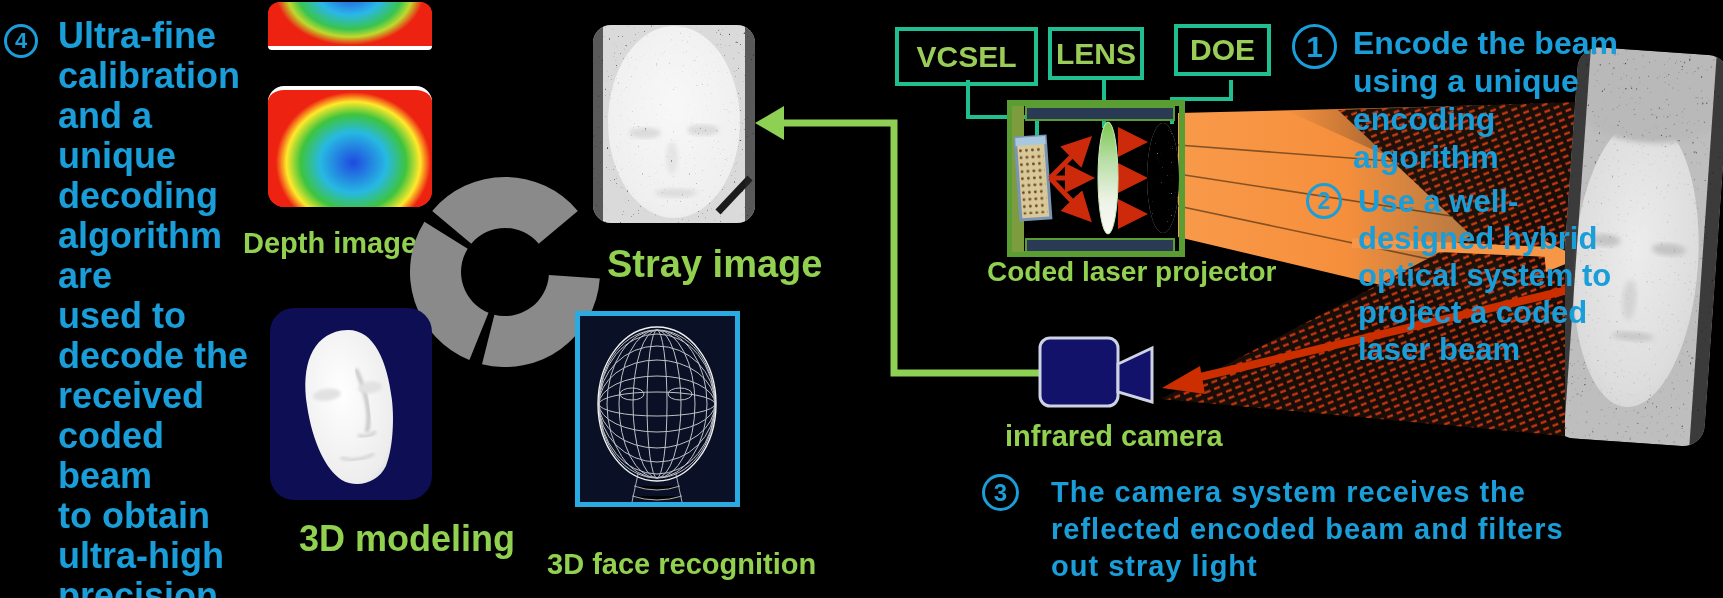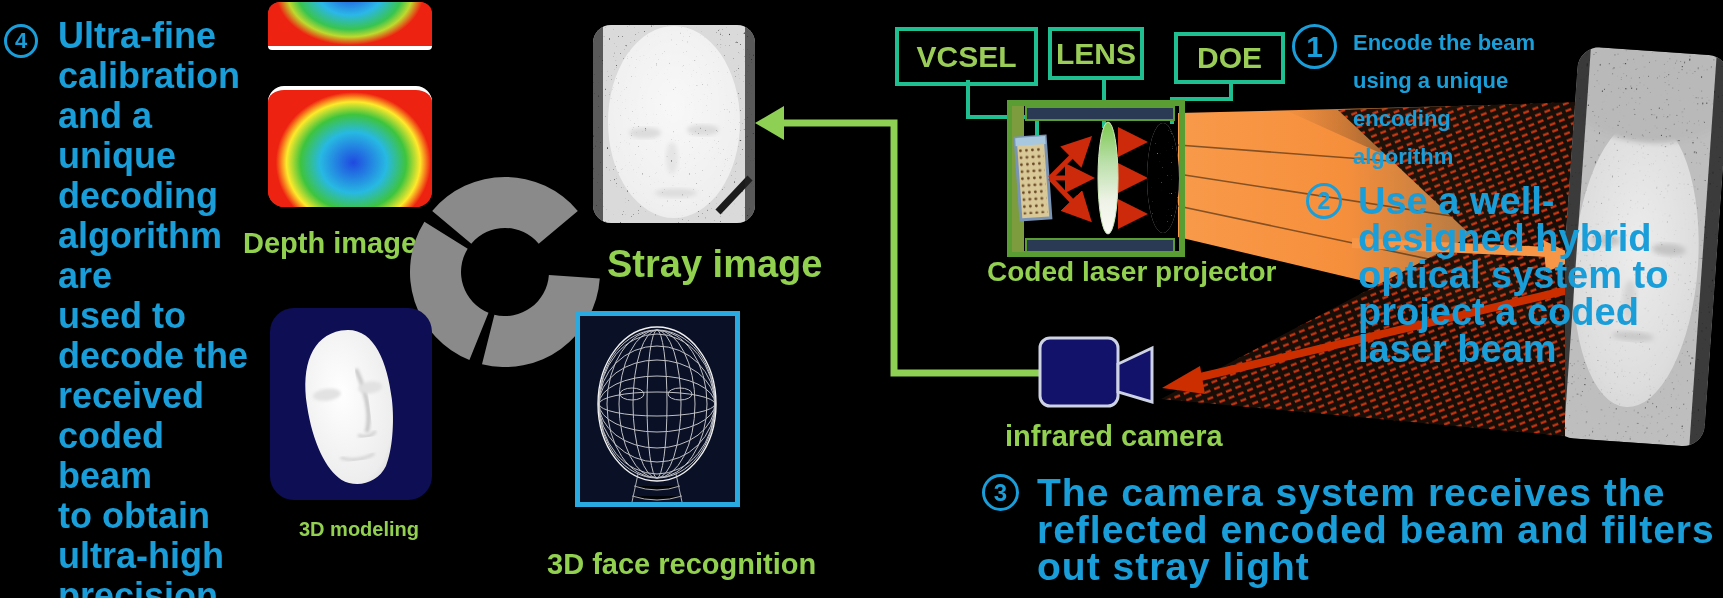--- a/index.html
+++ b/index.html
@@ -177,21 +177,21 @@
         <path d="M80,22 C50,24 36,52 37,92 C38,130 48,158 62,170 C76,181 98,178 108,162
                  C116,148 122,120 122,96 C122,56 112,20 80,22 Z" fill="url(#maskG)"></path>
         <path d="M90,62 C98,88 100,110 93,126" stroke="#c6c6c6" stroke-width="4" fill="none" filter="url(#blr3)"></path>
         <path d="M84,128 C92,132 98,130 102,126" stroke="#cccccc" stroke-width="3" fill="none" filter="url(#blr3)"></path>
         <path d="M64,148 Q80,156 98,148" stroke="#cfcfcf" stroke-width="3" fill="none" filter="url(#blr3)"></path>
         <ellipse cx="58" cy="84" rx="14" ry="6" fill="#e2e2e2" filter="url(#blr3)"></ellipse>
         <ellipse cx="102" cy="82" rx="12" ry="6" fill="#e2e2e2" filter="url(#blr3)"></ellipse>
       </g>
     </svg>
   </div>
-  <div class="abs glabel" style="left:299px;top:518px;font-size:20px;text-align:right;">3D modeling</div>
+  <div class="abs glabel" style="left:299px;top:518px;font-size:36px;text-align:right;">3D modeling</div>
 
   <div id="wireTile" class="abs">
     <svg width="155" height="186" viewBox="0 0 155 186">
       <defs>
           <clipPath id="cpHead">
             <ellipse cx="77" cy="88" rx="59" ry="77"></ellipse>
           </clipPath>
         </defs>
       <g stroke="#e0e0e0" stroke-width="1" fill="none" opacity="0.85" clip-path="url(#cpHead)">
         <ellipse cx="77" cy="88" rx="10" ry="74"></ellipse>
@@ -217,21 +217,21 @@
     </svg>
   </div>
   <div class="abs glabel" style="left:547px;top:548px;">3D face recognition</div>
 
   <div class="compbox" style="left:895px;top:27px;width:143px;height:59px;">
     <span>VCSEL</span>
   </div>
   <div class="compbox" style="left:1048px;top:27px;width:96px;height:53px;">
     <span>LENS</span>
   </div>
-  <div class="compbox" style="left:1174px;top:32px;width:111px;height:52px;text-align:center;">
+  <div class="compbox" style="left:1174px;top:24px;width:97px;height:52px;text-align:center;">
     <span>DOE</span>
   </div>
   <svg class="abs" style="left:890px;top:78px;" width="410" height="70" viewBox="890 78 410 70">
     <g fill="none" stroke="#1fbf92" stroke-width="4">
       <path d="M968,80 V117 H1037 V140"></path>
       <path d="M1104,80 V128"></path>
       <path d="M1231,80 V99 H1172 V124"></path>
     </g>
   </svg>
 
@@ -279,35 +279,35 @@
   <div class="abs glabel" style="left:987px;top:256px;font-size:28px;">Coded laser projector</div>
 
   <svg class="abs" style="left:1030px;top:332px;" width="140" height="86" viewBox="1030 332 140 86">
     <rect x="1040" y="338" width="78" height="68" rx="10" fill="#12126b" stroke="#cdd2e4" stroke-width="3"></rect>
     <path d="M1118,364 L1152,348 V402 L1118,392 Z" fill="#12126b" stroke="#cdd2e4" stroke-width="3"></path>
   </svg>
   <div class="abs glabel" style="left:1005px;top:420px;">infrared camera</div>
 
   <div class="abs flexrow" style="left:1292px;top:24px;">
     <span class="circle-num" style="width:45px;height:45px;font-size:30px;">1</span>
-    <div class="step-text ml" style="margin-left:16px;font-size:22px;line-height:38px;">Encode the beam
+    <div class="step-text ml" style="margin-left:16px;font-size:32px;line-height:38px;">Encode the beam
 using a unique
 encoding
 algorithm</div>
   </div>
 
   <div class="abs flexrow" style="left:1306px;top:183px;">
     <span class="circle-num" style="width:36px;height:36px;font-size:23px;">2</span>
-    <div class="step-text ml" style="margin-left:16px;font-size:38px;line-height:37px;">Use a well-
+    <div class="step-text ml" style="margin-left:16px;font-size:31px;line-height:37px;">Use a well-
 designed hybrid
 optical system to
 project a coded
 laser beam</div>
   </div>
 
   <div class="abs flexrow" style="left:982px;top:474px;">
     <span class="circle-num" style="width:37px;height:37px;font-size:24px;">3</span>
-    <div class="step-text ml" style="margin-left:18px;font-size:39px;line-height:37px;letter-spacing:1px;">The camera system receives the
+    <div class="step-text ml" style="margin-left:32px;font-size:29px;line-height:37px;letter-spacing:1px;">The camera system receives the
 reflected encoded beam and filters
 out stray light</div>
   </div>
 
 </div>
 
 </body></html>

